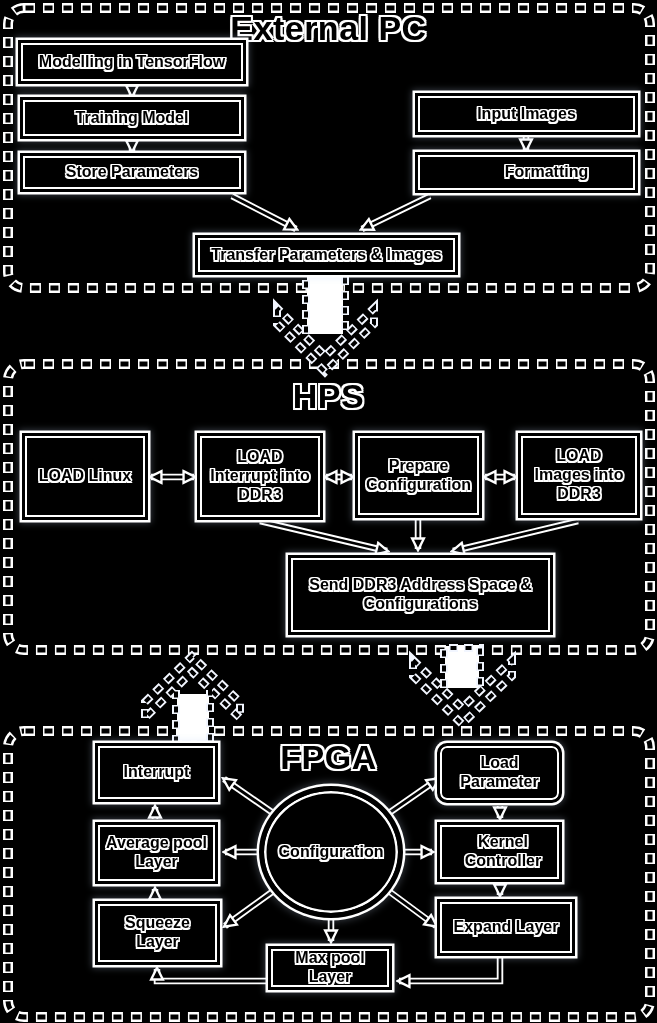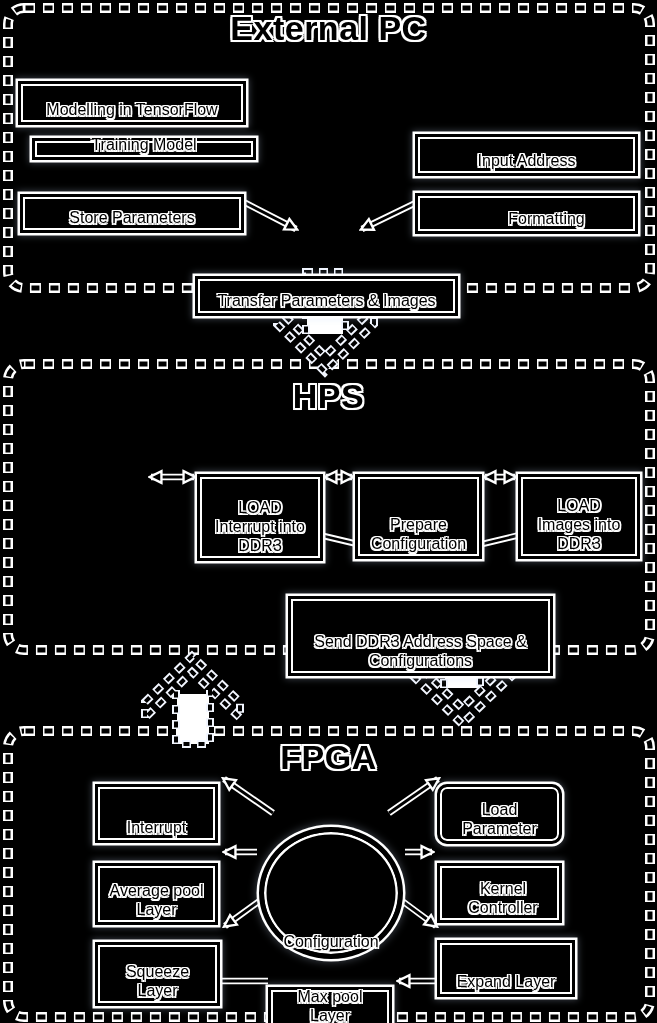--- a/index.html
+++ b/index.html
@@ -14,27 +14,26 @@
   
   .bfill{fill:#000;stroke:none;}
   .brect{fill:#fff;}
   .bdw{fill:none;stroke:#f2f6ff;stroke-width:8;stroke-dasharray:9 6;}
   .bdb{fill:none;stroke:#000;stroke-width:4;stroke-dasharray:6 9;stroke-dashoffset:-1.5;}
   
   .lw{fill:none;stroke:#fff;stroke-width:6.5;}
   .lb{fill:none;stroke:#000;stroke-width:2.8;}
   
   .node{
-    position:absolute;box-sizing:border-box;display:flex;align-items:flex-end;justify-content:center;
+    position:absolute;box-sizing:border-box;display:flex;align-items:center;justify-content:center;
     text-align:center;background:#000;border:3px solid #000;
     box-shadow:0 0 0 2.5px #fff,0 0 7px 3px rgba(195,212,240,.30),inset 0 0 0 2px #fff;
-    color:#000;font-weight:400;font-size:16px;line-height:1.18;padding:2px 8px;
+    color:#000;font-weight:700;font-size:16px;line-height:1.18;padding:2px 8px;
     text-shadow:-1.5px -1.5px 0 #fff,1.5px -1.5px 0 #fff,-1.5px 1.5px 0 #fff,1.5px 1.5px 0 #fff,
                 -1.5px 0 0 #fff,1.5px 0 0 #fff,0 -1.5px 0 #fff,0 1.5px 0 #fff;
-    margin-top:41px;
   }
   .circle{
     border-radius:50%;border-width:5px;
     box-shadow:0 0 0 2.5px #fff,0 0 8px 3px rgba(195,212,240,.30),inset 0 0 0 2.5px #fff;
   }
   .sec-title{
     position:absolute;left:0;right:0;text-align:center;color:#000;font-weight:700;font-size:34px;
     letter-spacing:.5px;
     text-shadow:-2px -2px 0 #fff,2px -2px 0 #fff,-2px 2px 0 #fff,2px 2px 0 #fff,
                 -2px 0 0 #fff,2px 0 0 #fff,0 -2px 0 #fff,0 2px 0 #fff,0 0 3px #fff;
@@ -187,36 +186,39 @@
     </g>
   </svg>
 
   <div class="sec-title" style="top:9px;">External PC</div>
   <div class="sec-title" style="top:377px;">HPS</div>
   <div class="sec-title" style="top:738px;">FPGA</div>
 
   <div class="node" style="left:18px;top:40px;width:228px;height:44px;">
     <span>Modelling in TensorFlow</span>
   </div>
-  <div class="node" style="left:32px;top:97px;width:224px;height:22px;">
+  <div class="node" style="left:20px;top:97px;width:224px;height:42px;">
     <span>Training Model</span>
   </div>
   <div class="node" style="left:20px;top:153px;width:224px;height:39px;">
     <span>Store Parameters</span>
   </div>
   <div class="node" style="left:415px;top:93px;width:223px;height:42px;">
-    <span>Input Address</span>
+    <span>Input Images</span>
   </div>
   <div class="node" style="left:415px;top:152px;width:223px;height:41px;padding-left:48px;">
     <span>Formatting</span>
   </div>
   <div class="node" style="left:195px;top:235px;width:263px;height:40px;">
     <span>Transfer Parameters &amp; Images</span>
   </div>
 
+  <div class="node" style="left:22px;top:433px;width:126px;height:87px;">
+    <span>LOAD Linux</span>
+  </div>
   <div class="node" style="left:197px;top:433px;width:126px;height:87px;">
     <span>LOAD Interrupt into DDR3</span>
   </div>
   <div class="node" style="left:355px;top:433px;width:127px;height:85px;">
     <span>Prepare Configuration</span>
   </div>
   <div class="node" style="left:518px;top:433px;width:122px;height:85px;">
     <span>LOAD Images into DDR3</span>
   </div>
   <div class="node" style="left:288px;top:555px;width:265px;height:80px;">

